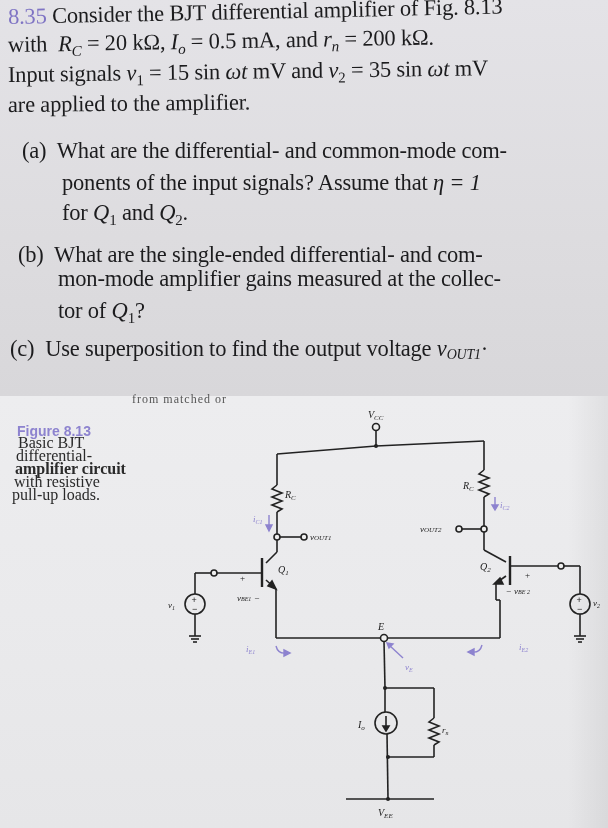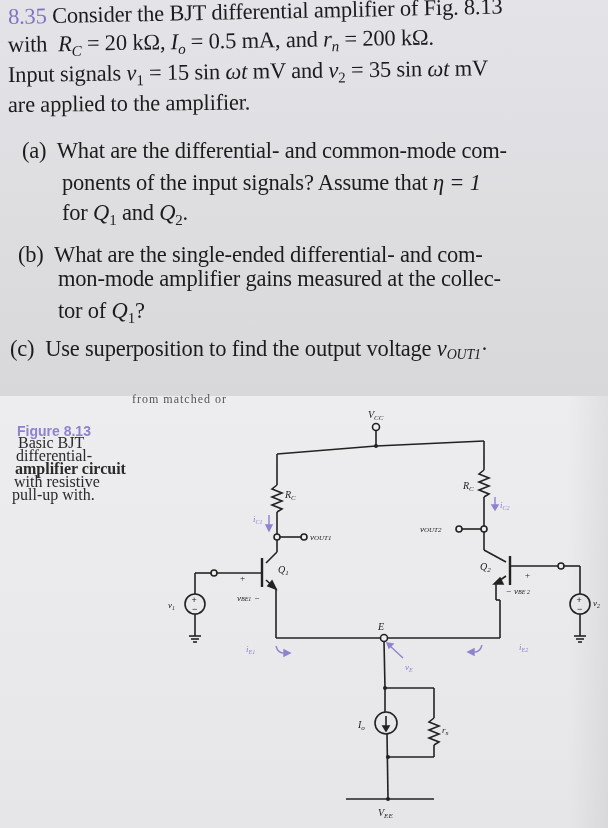--- a/index.html
+++ b/index.html
@@ -87,21 +87,21 @@
   <span class="it">v</span><span class="sc it" style="vertical-align:-3px;">OUT1</span><span>·</span>
 </div>
 
 <div class="cut">from matched or</div>
 
 <div class="cap-title">Figure 8.13</div>
 <div class="cap-line" style="top:436px;left:18px;">Basic BJT</div>
 <div class="cap-line" style="top:449px;left:16px;">differential-</div>
 <div class="cap-line" style="top:462px;left:15px;font-weight:bold;">amplifier circuit</div>
 <div class="cap-line" style="top:475px;left:14px;">with resistive</div>
-<div class="cap-line" style="top:488px;left:12px;">pull-up with.</div>
+<div class="cap-line" style="top:488px;left:12px;">pull-up loads.</div>
 
 <svg width="608" height="828" viewBox="0 0 608 828">
   <g stroke="#222" stroke-width="1.6" fill="none">
 
     <circle cx="376" cy="427" r="3.5" fill="#eee"></circle>
     <line x1="376" y1="431" x2="376" y2="446"></line>
 
     <polyline points="277,454 376,446 484,441"></polyline>
 
     <line x1="277" y1="454" x2="277" y2="485"></line>

